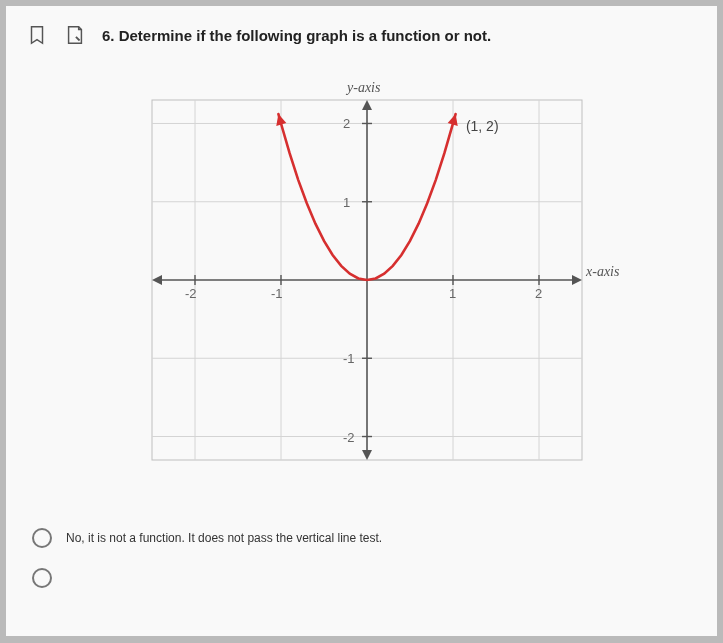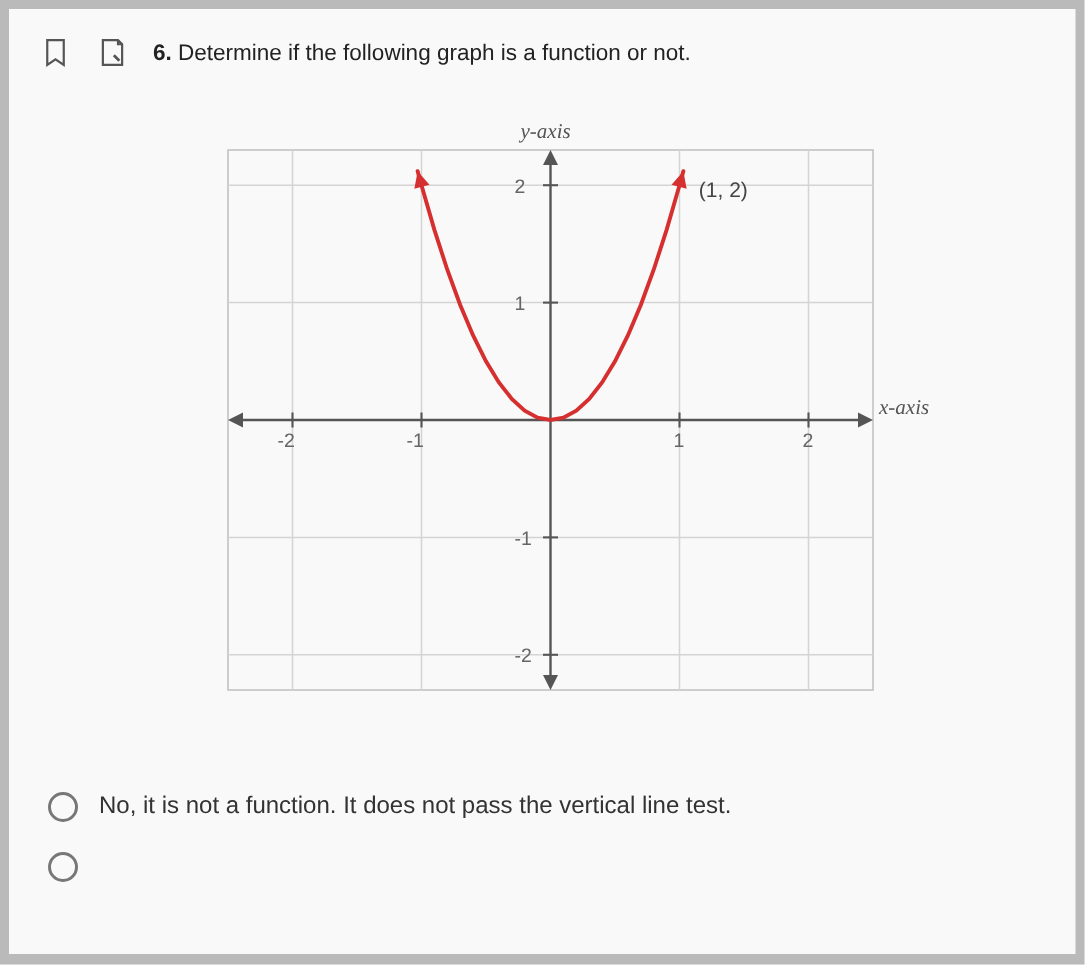--- a/index.html
+++ b/index.html
@@ -24,21 +24,21 @@
       width: 22px;
       height: 22px;
       flex-shrink: 0;
     }
     .bookmark-icon svg, .note-icon svg { display: block; }
     .question-text {
       font-size: 15px;
       color: #222;
     }
     .question-number { font-weight: bold; }
-    .question-prompt { font-weight: normal; }
+    .question-prompt { font-weight: bold; }
     .chart-wrap {
       display: flex;
       justify-content: center;
       margin: 18px 0 28px 0;
     }
     .chart {
       position: relative;
       width: 520px;
       height: 420px;
     }
@@ -68,21 +68,21 @@
       cursor: pointer;
     }
     .radio {
       width: 20px;
       height: 20px;
       border: 2px solid #777;
       border-radius: 50%;
       flex-shrink: 0;
     }
     .option-label {
-      font-size: 16px;
+      font-size: 12px;
       color: #333;
     }
   </style>
 </head>
 <body>
 
 <div class="page">
 
   <div class="question-header">
     <span class="bookmark-icon">

